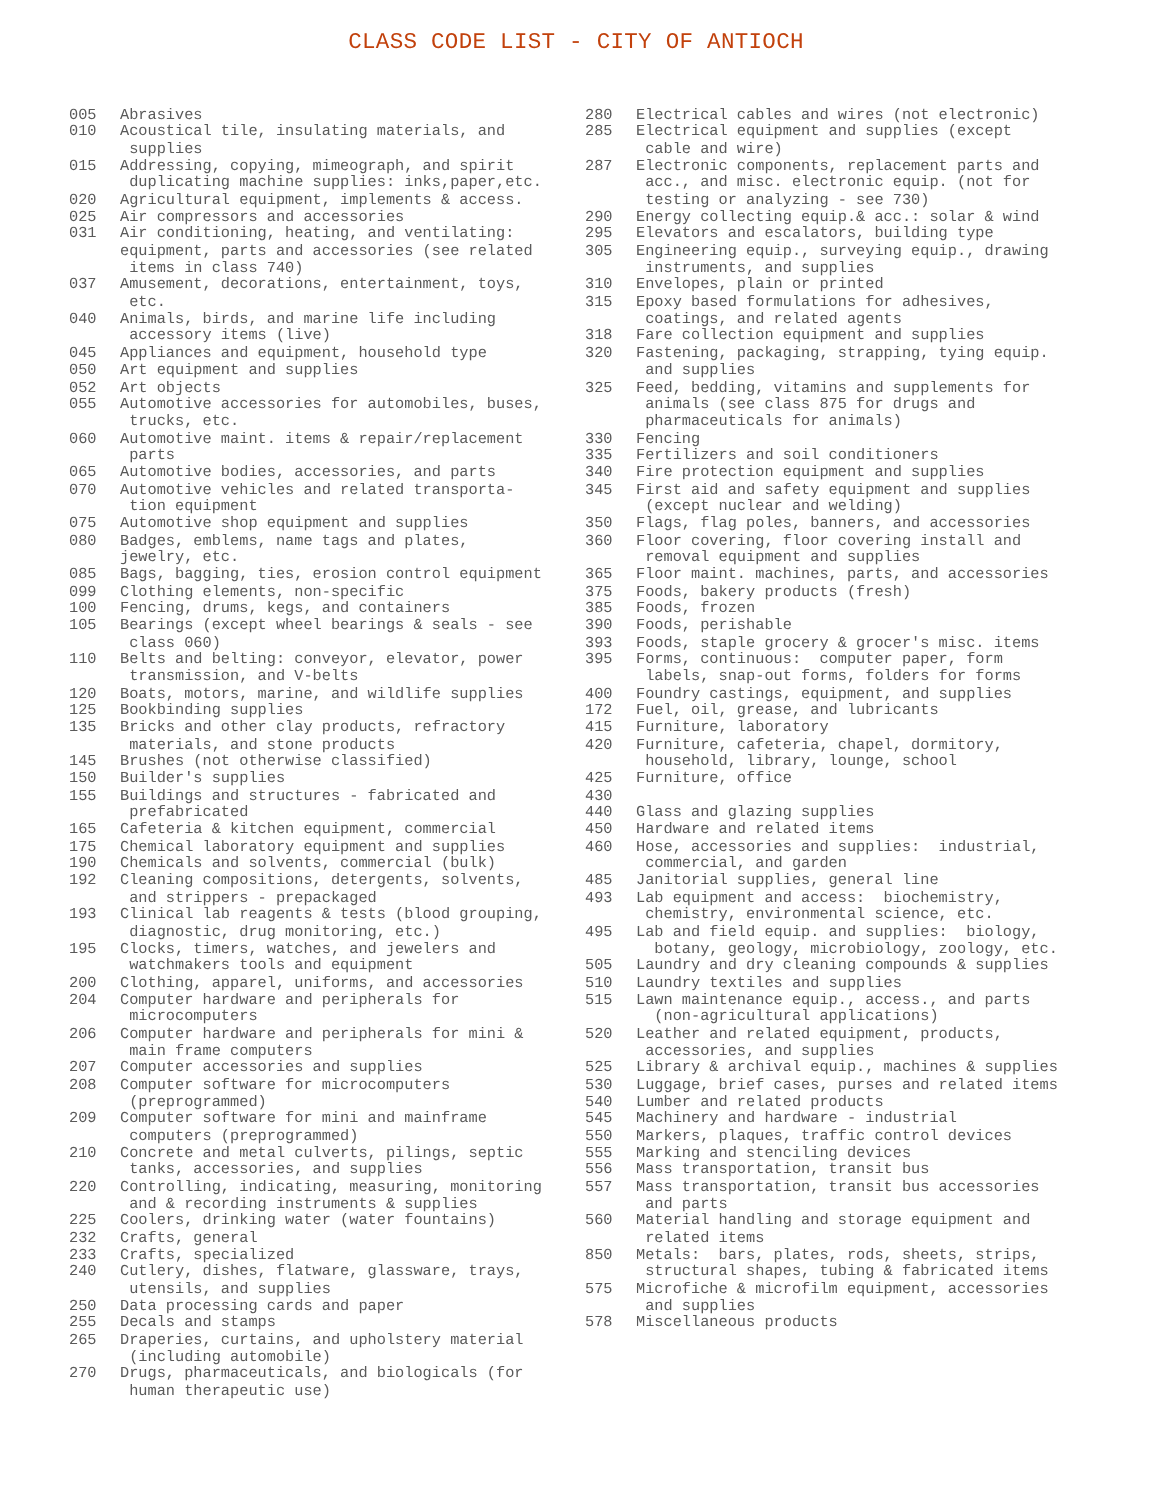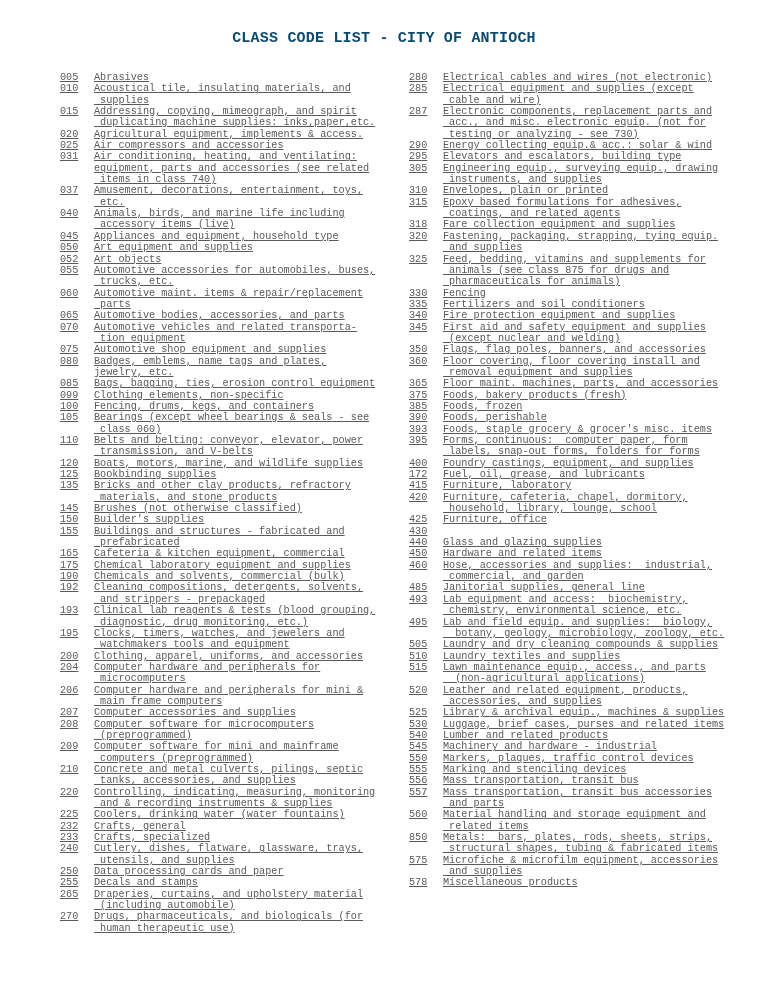--- a/index.html
+++ b/index.html
@@ -2,26 +2,26 @@
 <html><head>
   <meta charset="utf-8">
   <style>
     html, body { margin: 0; padding: 0; background: #ffffff; }
     body {
       width: 768px; height: 994px; position: relative; overflow: hidden;
       font-family: "Liberation Mono", "DejaVu Sans Mono", monospace;
       color: #5a5a5a;
     }
     .title {
-      position: absolute; top: 30px; left: 0; width: 768px;
-      text-align: center; font-size: 15px; letter-spacing: 0.2px; color: #0c4a6e; font-weight: bold;
+      position: absolute; top: 20px; left: 0; width: 768px;
+      text-align: center; font-size: 15px; letter-spacing: 0.2px; color: #c2410c;
     }
     .col { position: absolute; top: 72px; }
-    .col.left { left: 60px; width: 330px; text-decoration: underline; }
-    .col.right { left: 409px; width: 360px; text-decoration: underline; }
+    .col.left { left: 46px; width: 330px; }
+    .col.right { left: 390px; width: 360px; }
     .entry { display: flex; font-size: 10.2px; line-height: 11.35px; }
     .code { width: 34px; flex: 0 0 34px; }
     .desc { white-space: pre; }
   </style>
 </head>
 <body>
 
 <div class="title">CLASS CODE LIST - CITY OF ANTIOCH</div>
 
 <div class="col left" id="left-col">

